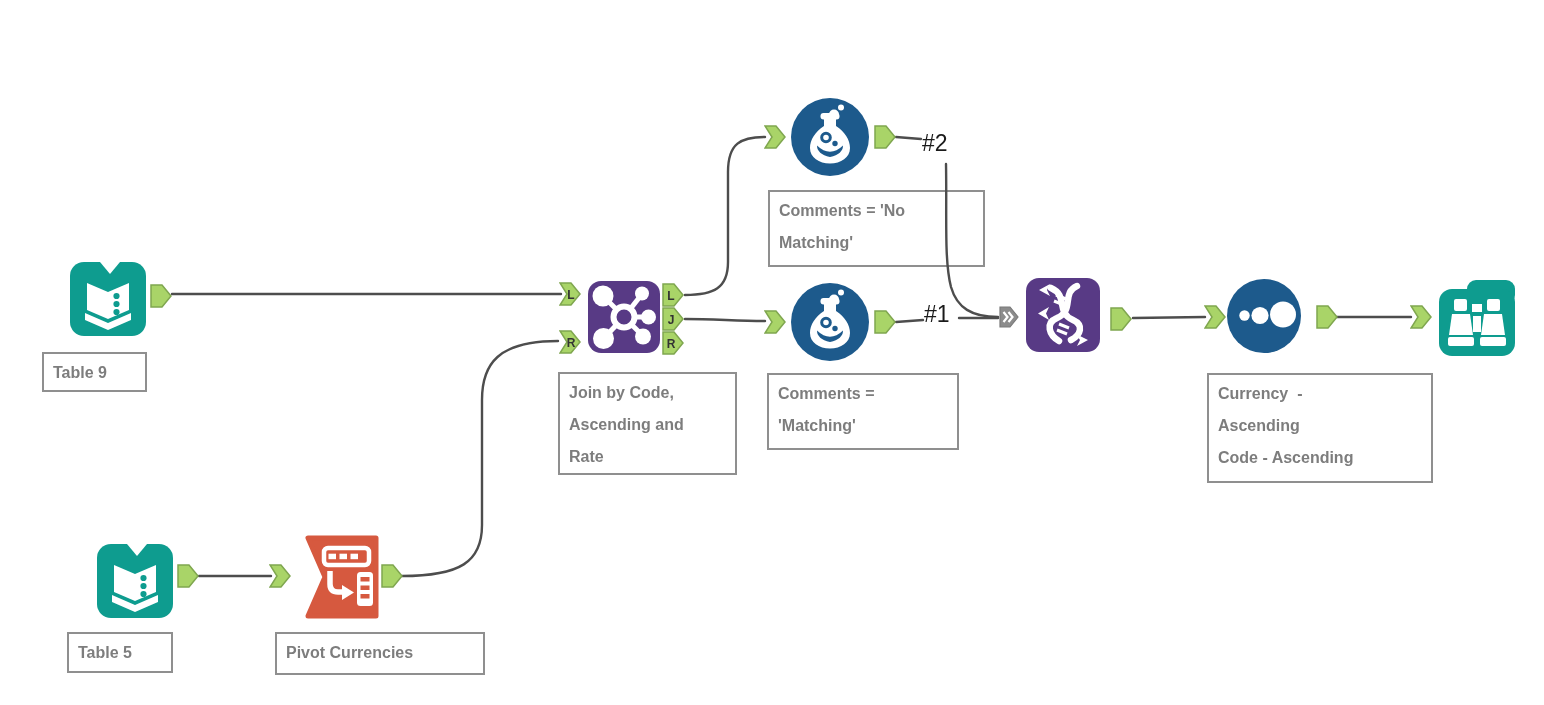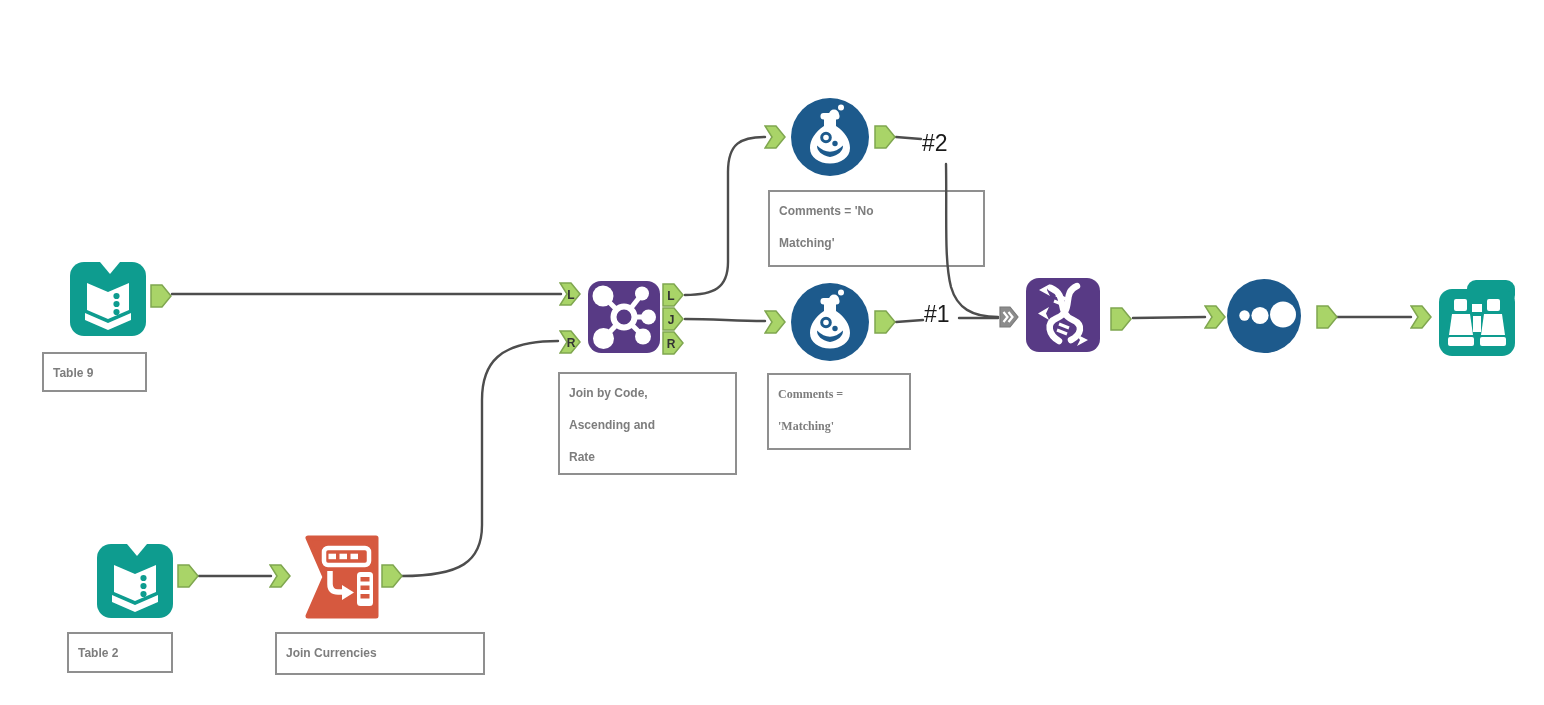--- a/index.html
+++ b/index.html
@@ -2,47 +2,50 @@
 <html><head>
 <meta charset="utf-8">
 <style>
   html,body{margin:0;padding:0;background:#fff;}
   .canvas{
     position:relative;width:1544px;height:705px;background:#ffffff;
     font-family:"Liberation Sans",sans-serif;overflow:hidden;
   }
   .note{
     position:absolute;z-index:1;background:#ffffff;border:2px solid #8f8f8f;
-    color:#7d7d7d;font-weight:bold;font-size:12px;line-height:32px;
+    color:#7d7d7d;font-weight:bold;font-size:16px;line-height:32px;
     padding:3px 9px;white-space:pre-wrap;box-sizing:border-box;
   }
   .wires{position:absolute;left:0;top:0;z-index:2;}
   .wires path{stroke:#4d4d4d;stroke-width:2.4;fill:none;stroke-linecap:round;}
   .conn-label{
     position:absolute;z-index:3;font-size:23px;color:#1a1a1a;font-weight:400;
   }
   .tool{position:absolute;z-index:4;}
   .anchor{position:absolute;z-index:5;}
   .anchor-letter{font-family:"Liberation Sans",sans-serif;}
 </style>
 </head>
 <body>
 
 <div class="canvas">
 
   <div class="note" style="left:42px;top:352px;width:105px;height:40px;">Table 9</div>
-  <div class="note" style="left:67px;top:632px;width:106px;height:41px;">Table 2</div>
-  <div class="note" style="left:275px;top:632px;width:210px;height:43px;">Join Currencies</div>
+  <div class="note" style="left:67px;top:632px;width:106px;height:41px;">Table 5</div>
+  <div class="note" style="left:275px;top:632px;width:210px;height:43px;">Pivot Currencies</div>
   <div class="note" style="left:558px;top:372px;width:179px;height:103px;">Join by Code,
 Ascending and
 Rate</div>
   <div class="note" style="left:768px;top:190px;width:217px;height:77px;">Comments = 'No
 Matching'</div>
-  <div class="note" style="left:767px;top:373px;width:144px;height:77px;font-family:Liberation Serif, serif;">Comments =
+  <div class="note" style="left:767px;top:373px;width:192px;height:77px;">Comments =
 'Matching'</div>
+  <div class="note" style="left:1207px;top:373px;width:226px;height:110px;">Currency  -
+Ascending
+Code - Ascending</div>
 
   <svg class="wires" width="1544" height="705" viewBox="0 0 1544 705">
     <path d="M172,294 C350,294 480,294 561,294"></path>
     <path d="M199,576 L271,576"></path>
     <path d="M402,576 C460,576 482,562 482,525 L482,400 C482,364 498,341 558,341"></path>
     <path d="M685,295 C714,295 728,288 728,262 L728,172 C728,143 741,137 765,137"></path>
     <path d="M685,319 C714,319 737,321 765,321"></path>
     <path d="M896,137 L921,139"></path>
     <path d="M946,164 C947,215 944,260 951,287 C957,308 972,317 998,317"></path>
     <path d="M896,322 L923,320"></path>

